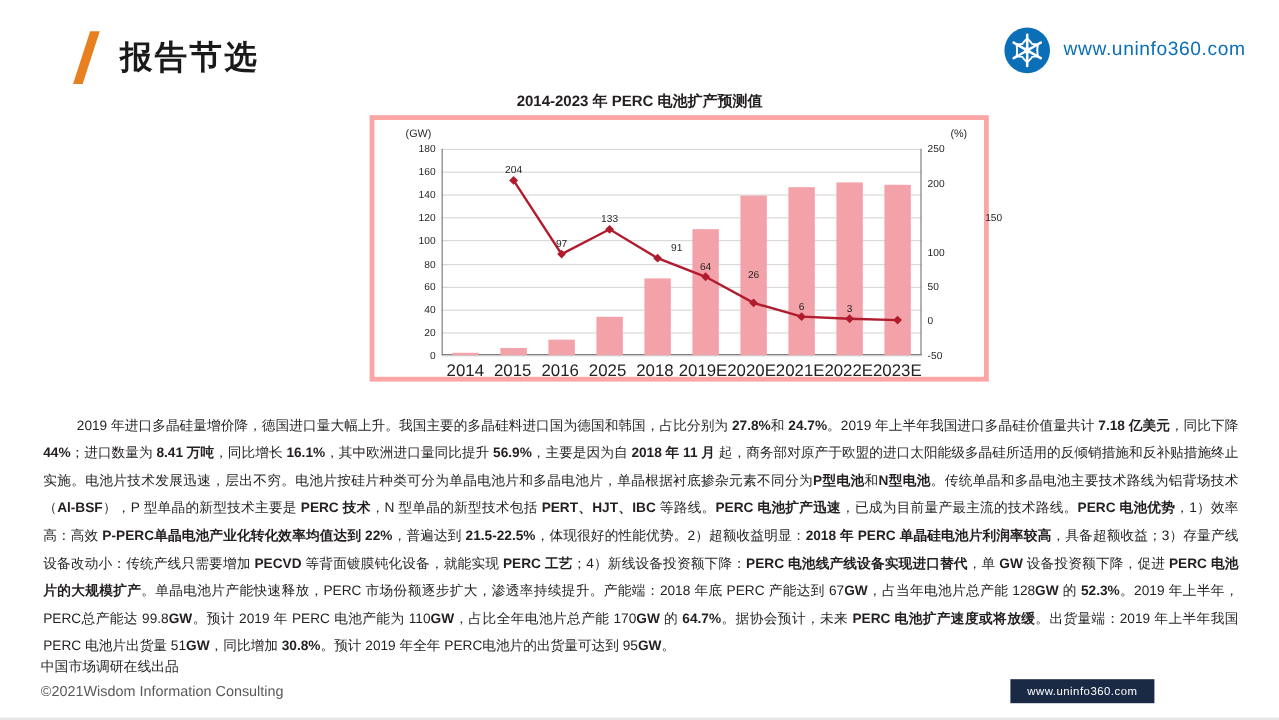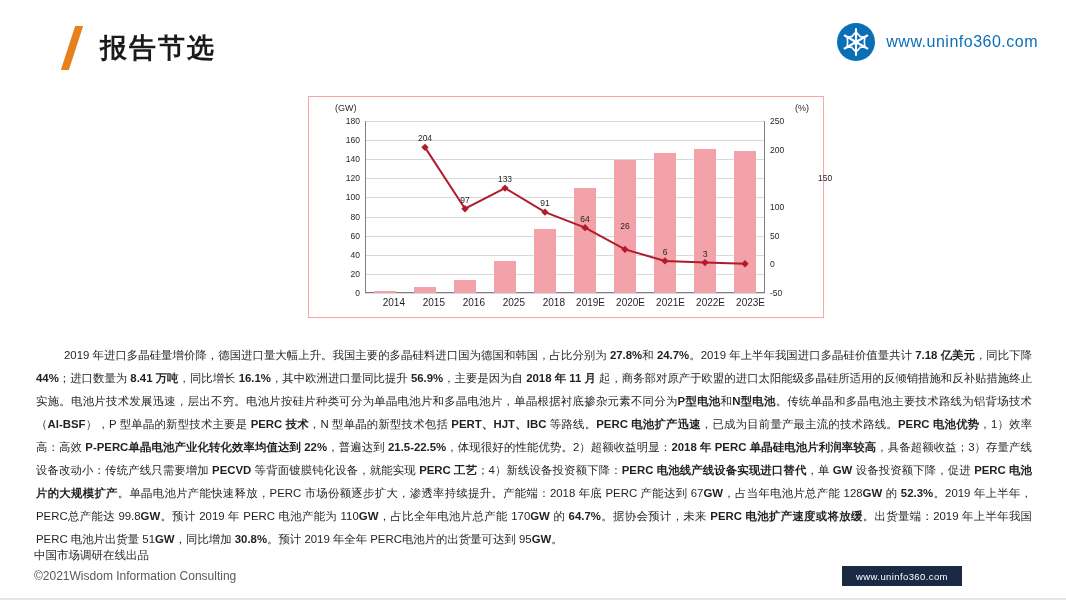--- a/index.html
+++ b/index.html
@@ -35,21 +35,21 @@
   .logo-text-en { font-size:16px; color:#0b6fb8; letter-spacing:0.5px; line-height:1.2; }
 
   
   .chart-title {
     position:absolute; left:0; top:76px; width:1066px;
     text-align:center; font-size:12.5px; font-weight:bold; color:#231f20;
   }
   .chart-box {
     position:absolute; left:308px; top:96px;
     width:516px; height:222px;
-    border:1px solid #fca5a5;
+    border:4px solid #fca5a5;
     background:#ffffff;
   }
   .plot {
     position:absolute; left:56px; top:24px;
     width:400px; height:172px;
   }
   .axis-left-label { position:absolute; left:26px; top:6px; font-size:9px; color:#231f20; }
   .axis-right-label { position:absolute; right:14px; top:6px; font-size:9px; color:#231f20; }
 
   .gridlines { position:absolute; inset:0; }
@@ -59,21 +59,21 @@
   .axis-line-x { position:absolute; left:0; bottom:0; width:100%; height:1px; background:#808080; }
 
   .ytick { position:absolute; right:calc(100% + 5px); font-size:8.5px; color:#231f20; transform:translateY(-50%); white-space:nowrap; }
   .ytickR { position:absolute; left:calc(100% + 5px); font-size:8.5px; color:#231f20; transform:translateY(-50%); white-space:nowrap; }
 
   .bars { position:absolute; inset:0; display:flex; align-items:flex-end; }
   .barcell { flex:1; height:100%; position:relative; display:flex; align-items:flex-end; justify-content:center; }
   .bar { width:22px; background:#f2a2a8; }
 
   .xlabels { position:absolute; left:56px; top:200px; width:400px; display:flex; }
-  .xlab { flex:1; text-align:right; font-size:10px; color:#231f20; }
+  .xlab { flex:1; text-align:center; font-size:14px; color:#231f20; }
 
   .svg-line { position:absolute; left:0; top:0; width:100%; height:100%; overflow:visible; }
   .pt-label { position:absolute; font-size:8.5px; color:#231f20; transform:translate(-50%,-100%); white-space:nowrap; }
 
   .legend {
     position:absolute; left:10px; bottom:6px; width:496px; height:20px;
     border:1px solid #9aa0a6; display:flex; align-items:center; justify-content:center; gap:46px;
   }
   .leg-item { display:flex; align-items:center; font-size:9.5px; color:#231f20; }
   .leg-swatch { width:16px; height:9px; background:#f2a2a8; margin-right:6px; }
@@ -141,20 +141,21 @@
           </g>
           <circle cx="20" cy="20" r="2.6" fill="#ffffff"></circle>
         </svg>
       </div>
       <div>
         <div class="logo-text-en">www.uninfo360.com</div>
       </div>
     </div>
   </div>
 
+  <div class="chart-title">2014-2023 年 PERC 电池扩产预测值</div>
 
   <div class="chart-box">
     <div class="axis-left-label">(GW)</div>
     <div class="axis-right-label">(%)</div>
 
     <div class="plot">
       <div class="gridlines" id="gridlines">
           <div class="gridline" style="top: 172px;"></div>
           <div class="gridline" style="top: 152.889px;"></div>
           <div class="gridline" style="top: 133.778px;"></div>
@@ -234,21 +235,21 @@
           <rect x="217.4" y="104.04" width="5.2" height="5.2" fill="#b01b2e" transform="rotate(45 220 106.64)"></rect>
           <rect x="257.4" y="125.82666666666665" width="5.2" height="5.2" fill="#b01b2e" transform="rotate(45 260 128.42666666666665)"></rect>
           <rect x="297.4" y="137.29333333333335" width="5.2" height="5.2" fill="#b01b2e" transform="rotate(45 300 139.89333333333335)"></rect>
           <rect x="337.4" y="139.01333333333335" width="5.2" height="5.2" fill="#b01b2e" transform="rotate(45 340 141.61333333333334)"></rect>
           <rect x="377.4" y="140.16" width="5.2" height="5.2" fill="#b01b2e" transform="rotate(45 380 142.76)"></rect>
         </svg>
       <div id="ptlabels">
           <div class="pt-label" style="left: 60px; top: 22.3733px;">204</div>
           <div class="pt-label" style="left: 100px; top: 83.72px;">97</div>
           <div class="pt-label" style="left: 140px; top: 63.08px;">133</div>
-          <div class="pt-label" style="left: 180px; top: 87.16px;">91</div>
+          <div class="pt-label" style="left: 196px; top: 87.16px;">91</div>
           <div class="pt-label" style="left: 220px; top: 102.64px;">64</div>
           <div class="pt-label" style="left: 260px; top: 110px;">26</div>
           <div class="pt-label" style="left: 300px; top: 135.893px;">6</div>
           <div class="pt-label" style="left: 340px; top: 137.613px;">3</div>
           <div class="pt-label" style="left: 380px; top: 138.76px;"></div>
         </div>
     </div>
 
     <div class="xlabels" id="xlabels">
         <div class="xlab">2014</div>

